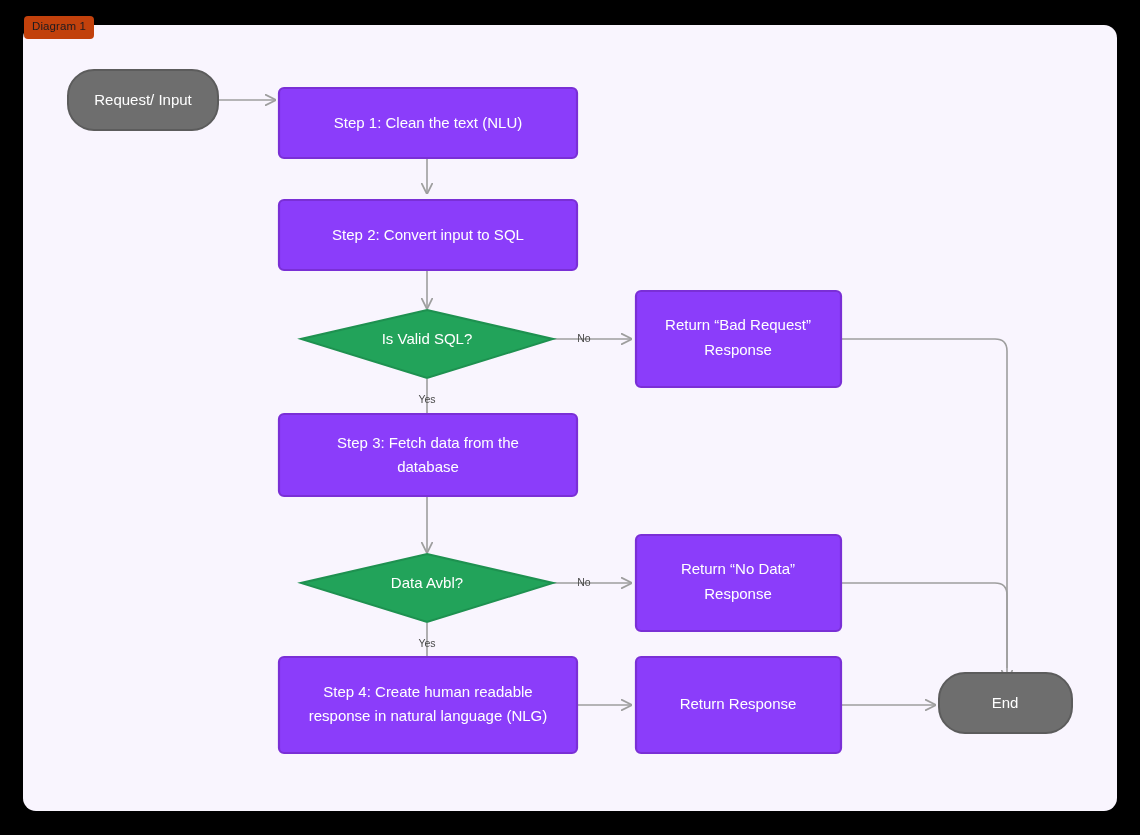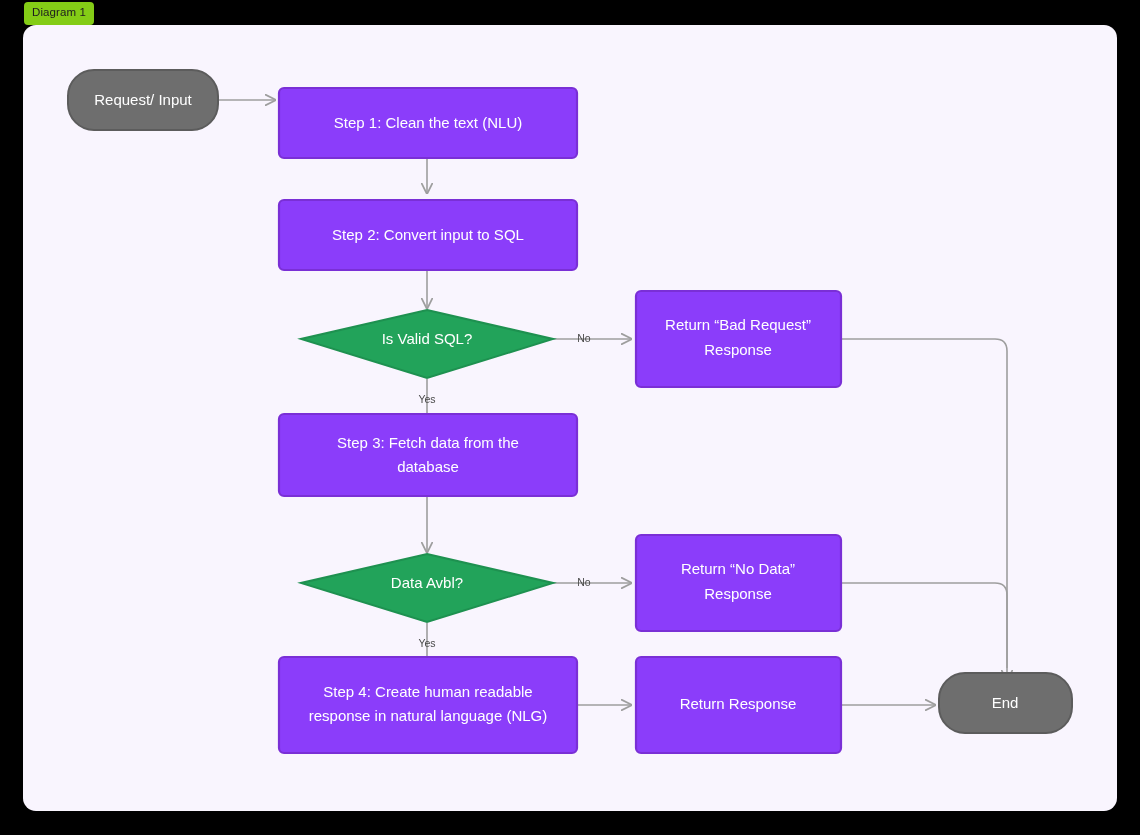--- a/index.html
+++ b/index.html
@@ -17,22 +17,22 @@
     position: relative;
     width: 1140px;
     height: 835px;
     background: #000000;
   }
 
   
   #diagram-badge {
     position: absolute;
     left: 24px;
-    top: 2px;
-    background: #84cc16;
+    top: 16px;
+    background: #c2410c;
     color: #1d1b20;
     font-size: 11.5px;
     line-height: 1;
     padding: 5px 8px 6px 8px;
     border-radius: 4px;
     letter-spacing: 0.1px;
     white-space: nowrap;
     z-index: 5;
   }
 

